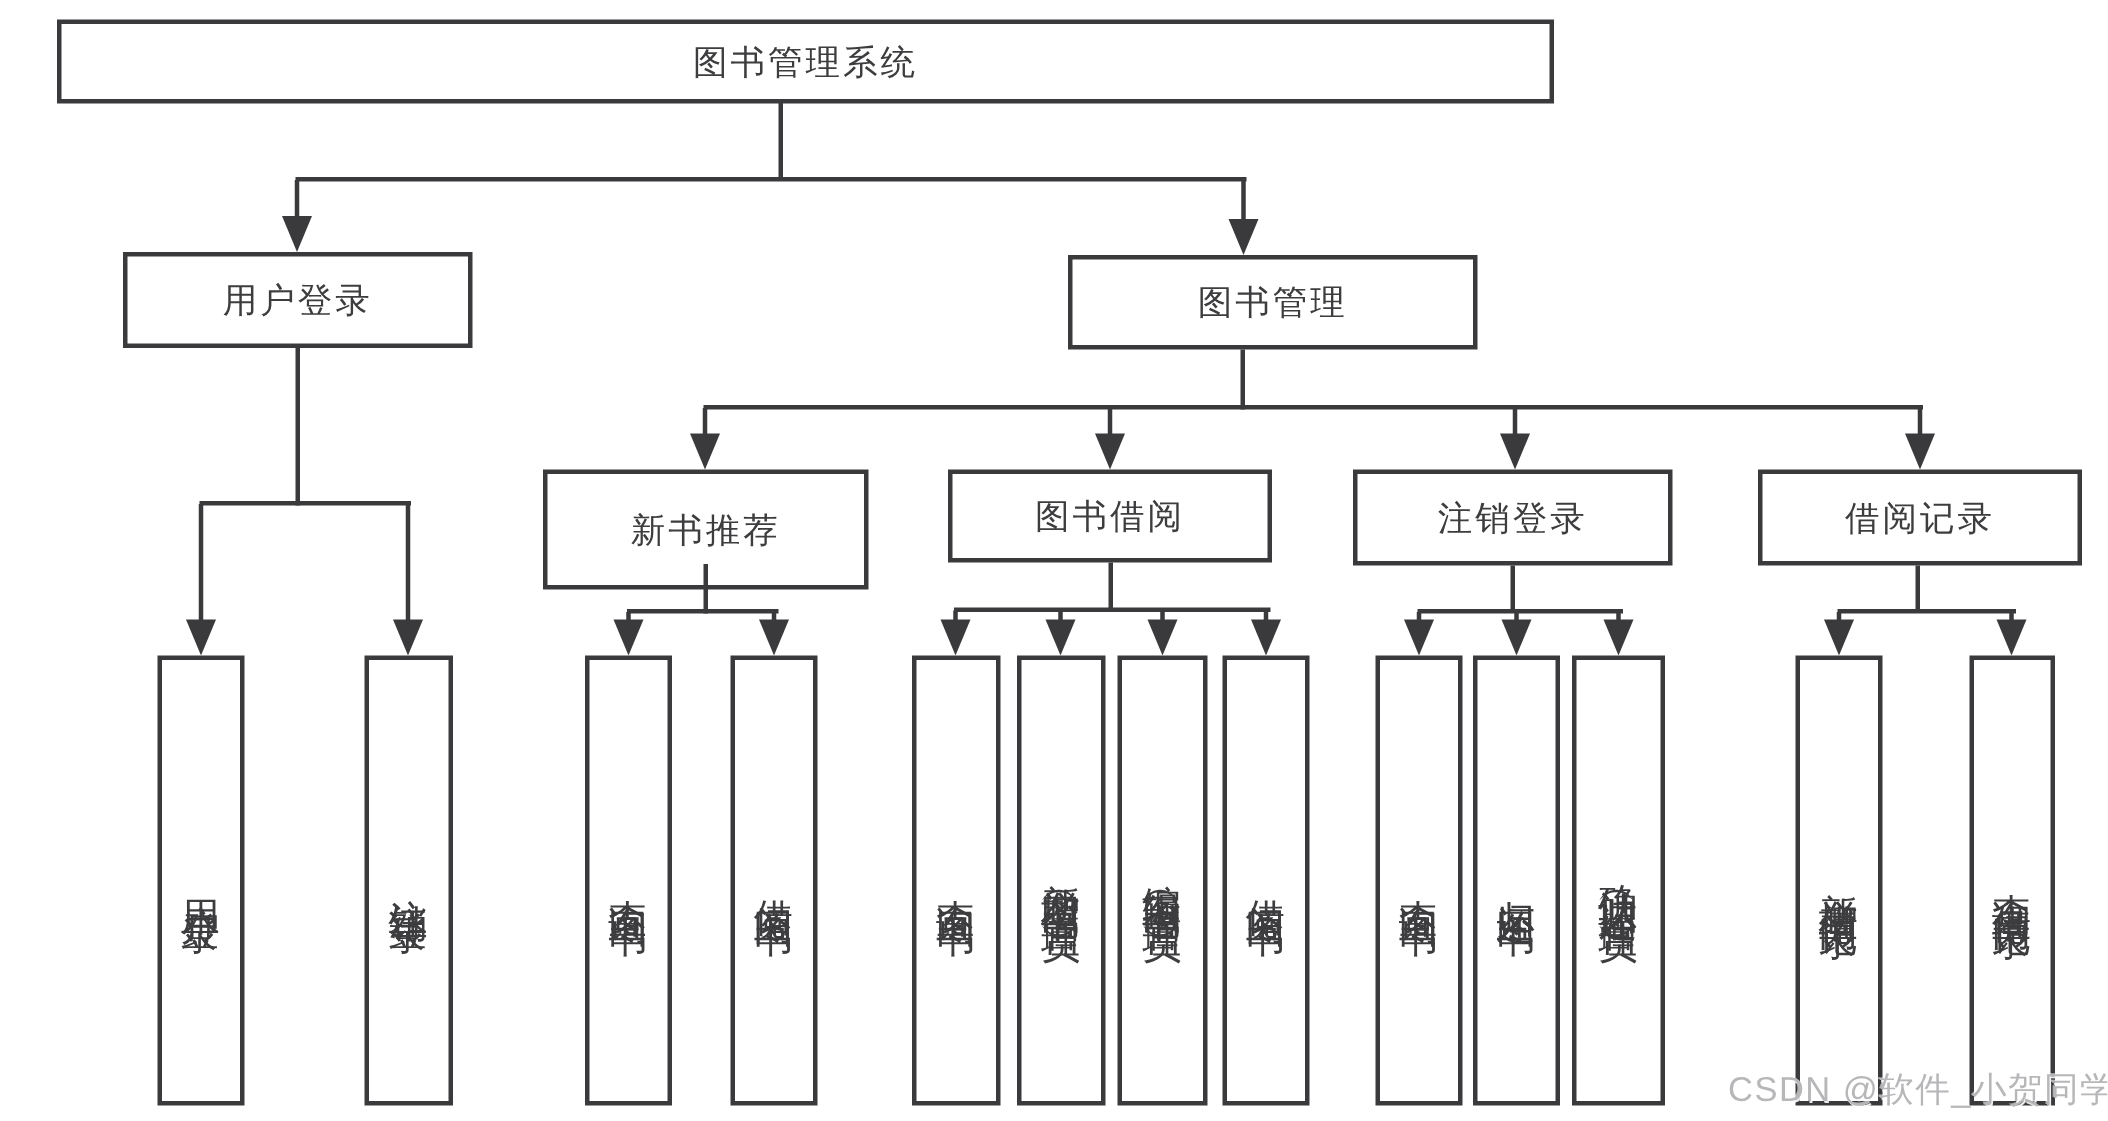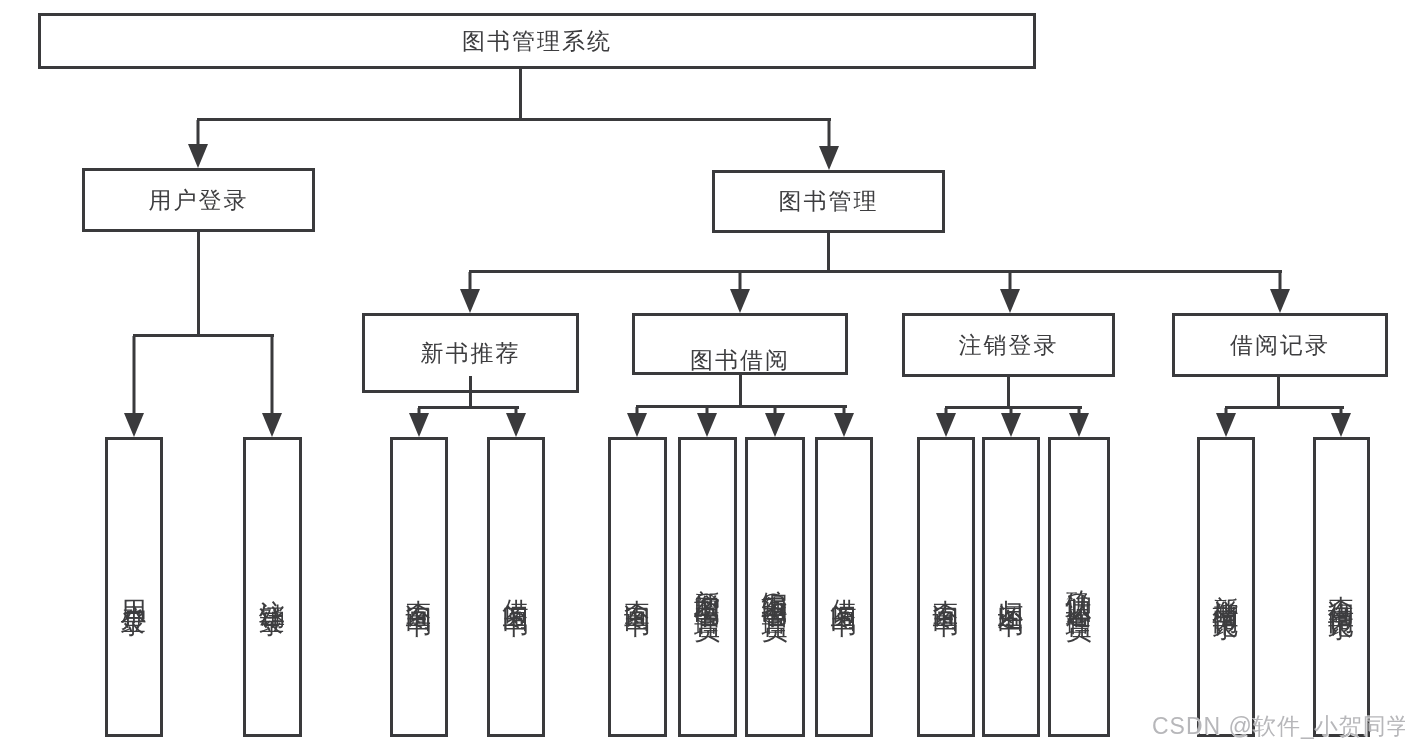--- a/index.html
+++ b/index.html
@@ -100,40 +100,40 @@
   </div>
 
   <div class="vline" style="left:519px; top:68px; height:52px;"></div>
   <div class="hline" style="left:197px; top:118px; width:634px;"></div>
   <div class="arrow" style="left:188px; top:120px; height:48px;"></div>
   <div class="arrow" style="left:819px; top:120px; height:50px;"></div>
 
   <div class="box hbox" style="left:82px; top:168px; width:233px; height:64px;">
     <span>用户登录</span>
   </div>
-  <div class="box hbox" style="left:712px; top:170px; width:233px; height:63px;">
+  <div class="box hbox" style="left:712px; top:170px; width:273px; height:63px;">
     <span>图书管理</span>
   </div>
 
   <div class="vline" style="left:197px; top:232px; height:105px;"></div>
   <div class="hline" style="left:133px; top:334px; width:141px;"></div>
   <div class="arrow" style="left:124px; top:336px; height:101px;"></div>
   <div class="arrow" style="left:262px; top:336px; height:101px;"></div>
 
   <div class="vline" style="left:827px; top:233px; height:40px;"></div>
   <div class="hline" style="left:469px; top:270px; width:813px;"></div>
   <div class="arrow" style="left:460px; top:272px; height:41px;"></div>
   <div class="arrow" style="left:730px; top:272px; height:41px;"></div>
   <div class="arrow" style="left:1000px; top:272px; height:41px;"></div>
   <div class="arrow" style="left:1270px; top:272px; height:41px;"></div>
 
   <div class="box hbox" style="left:362px; top:313px; width:217px; height:80px;">
     <span>新书推荐</span>
   </div>
-  <div class="box hbox" style="left:632px; top:313px; width:216px; height:62px;align-items:flex-end;">
+  <div class="box hbox" style="left:632px; top:313px; width:216px; height:62px;">
     <span>图书借阅</span>
   </div>
   <div class="box hbox" style="left:902px; top:313px; width:213px; height:64px;">
     <span>注销登录</span>
   </div>
   <div class="box hbox" style="left:1172px; top:313px; width:216px; height:64px;">
     <span>借阅记录</span>
   </div>
 
   <div class="vline" style="left:469px; top:376px; height:33px;"></div>

